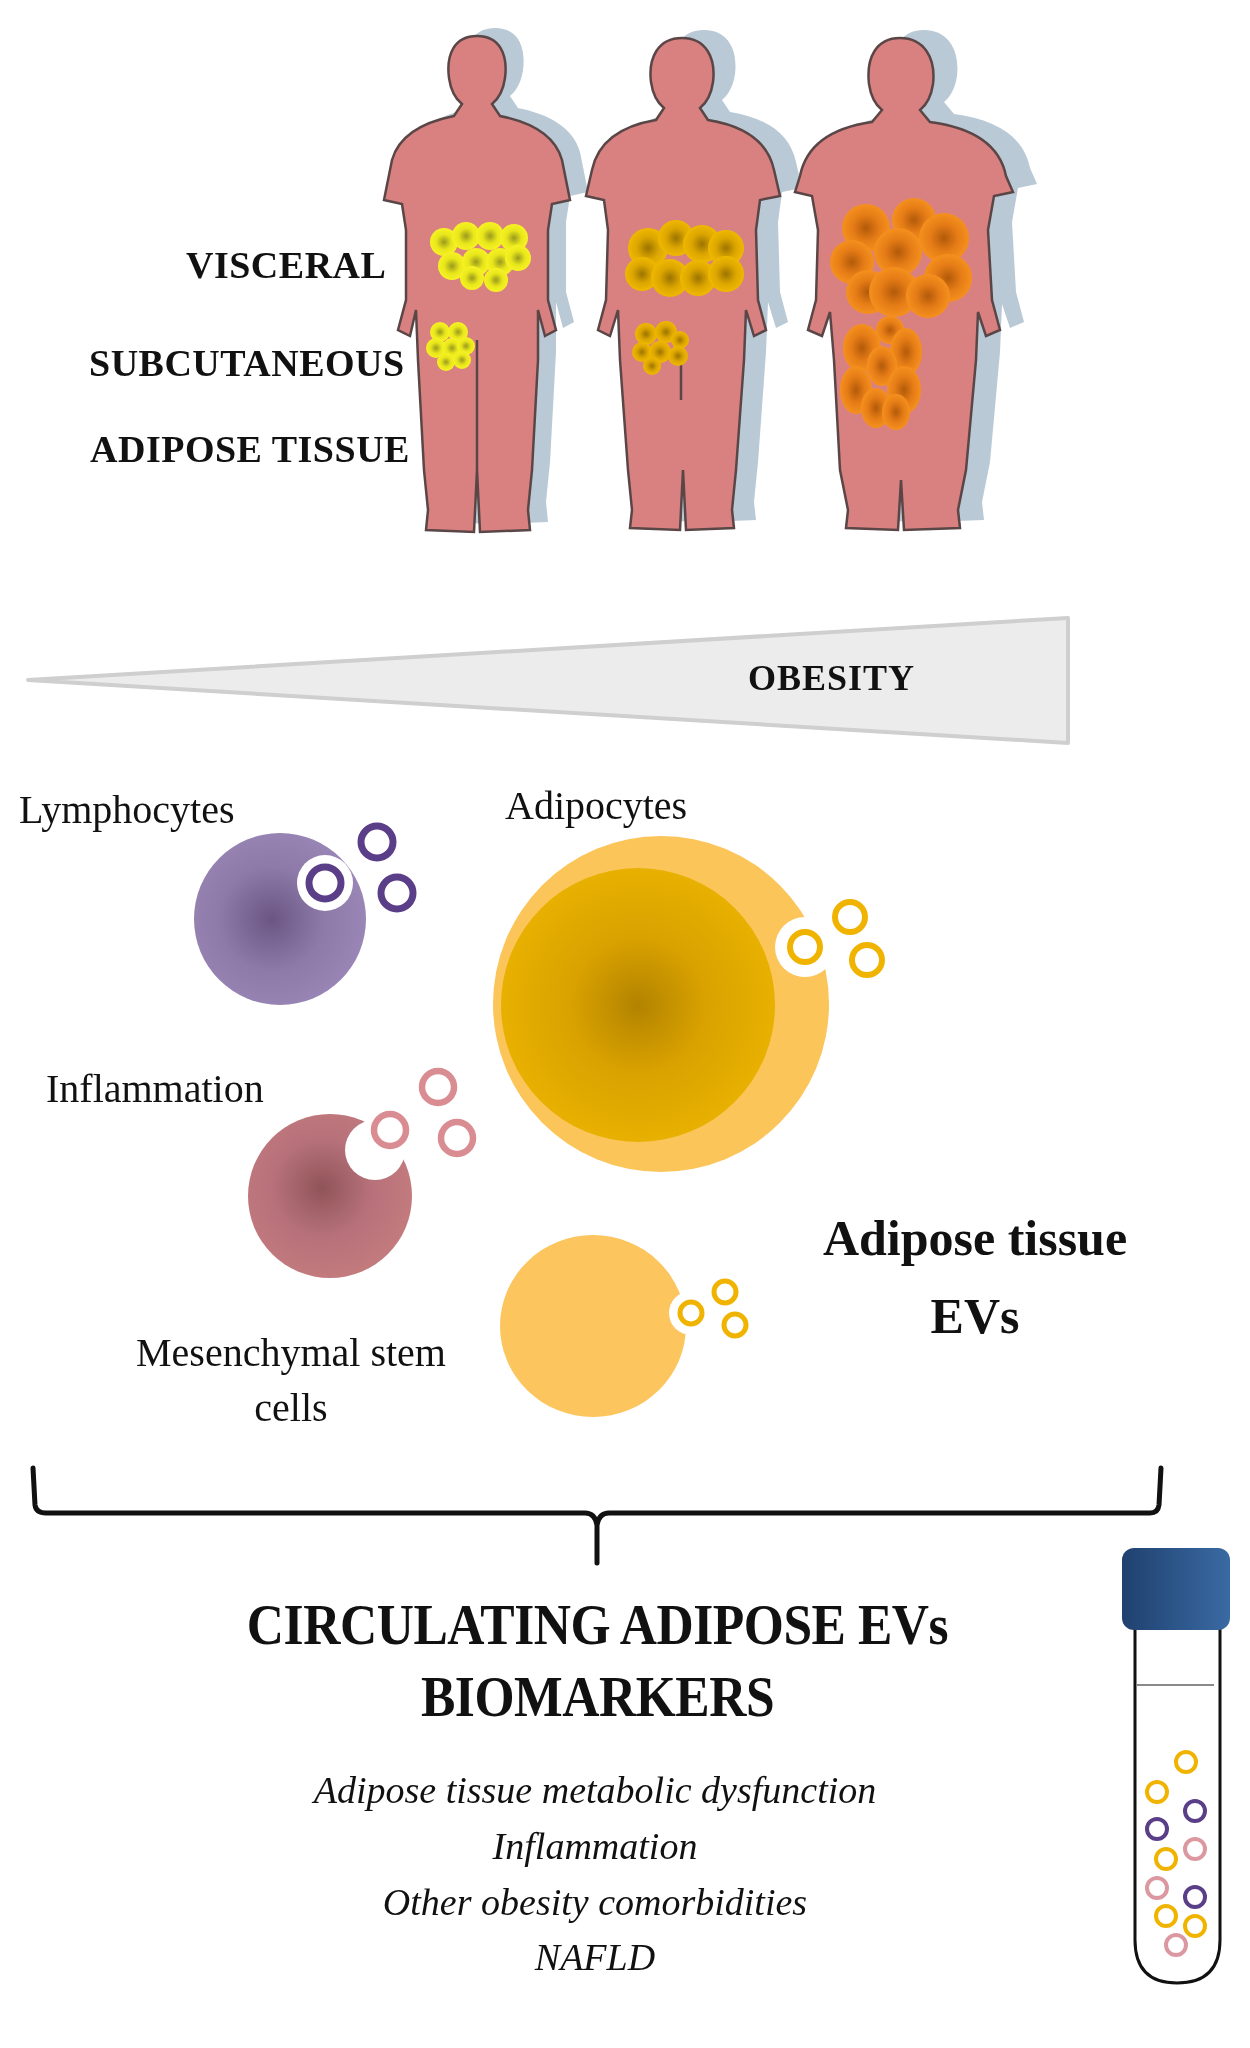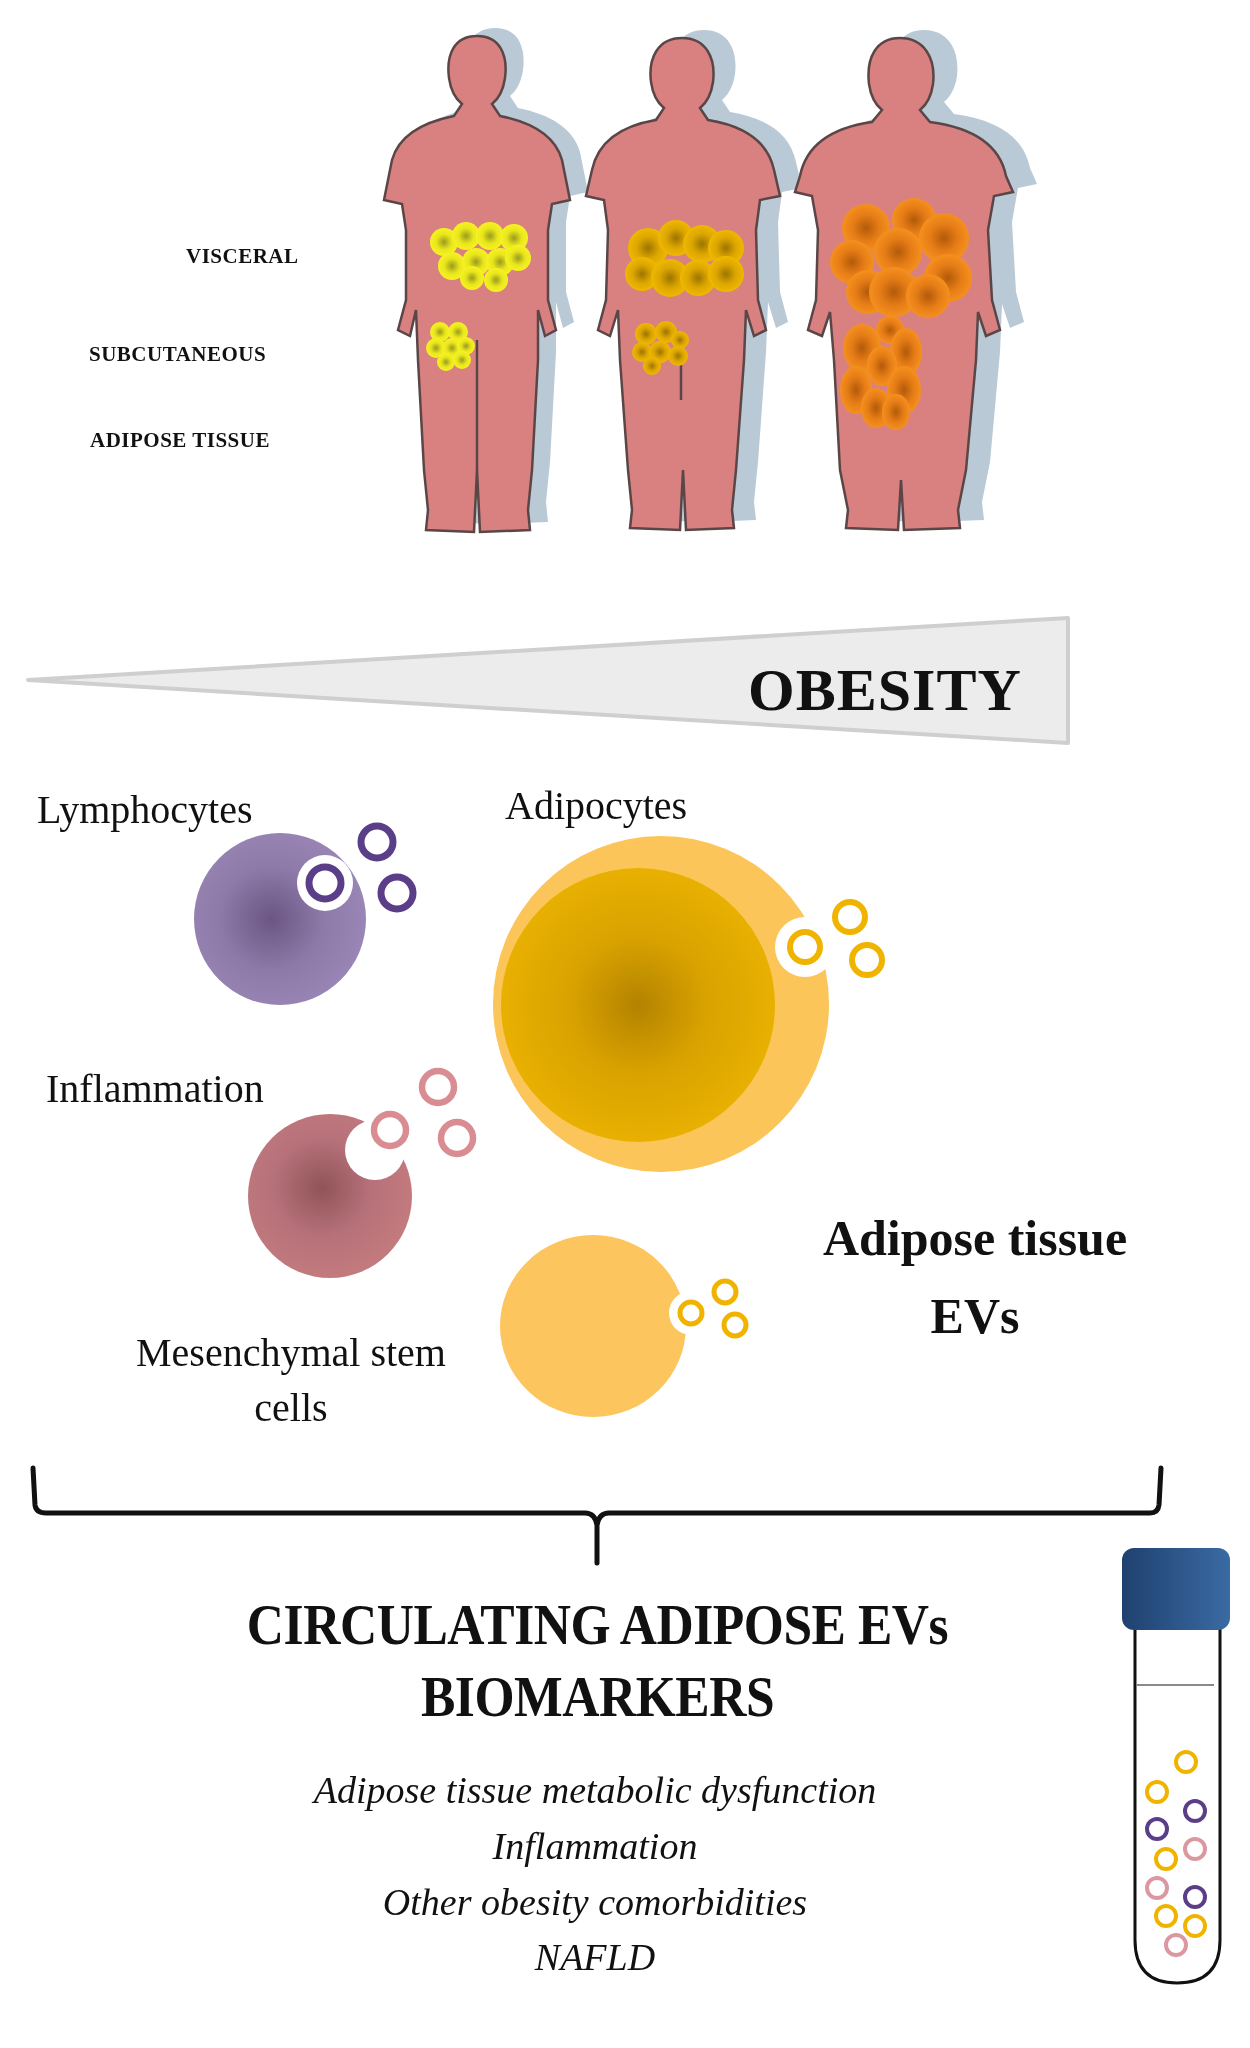--- a/index.html
+++ b/index.html
@@ -1,22 +1,22 @@
 <!DOCTYPE html>
 <html><head>
 <meta charset="utf-8">
 <style>
   html, body { margin:0; padding:0; background:#ffffff; }
   body { width:1250px; height:2048px; position:relative; overflow:hidden;
          font-family:"Liberation Serif", "DejaVu Serif", serif; color:#111; }
   svg { position:absolute; left:0; top:0; }
   .lbl { position:absolute; white-space:nowrap; line-height:1; }
-  .fig-label { font-weight:bold; font-size:21px; letter-spacing:0.5px; }
+  .fig-label { font-weight:bold; font-size:38px; letter-spacing:0.5px; }
   .cell-label { font-size:40px; }
-  .obesity { font-weight:bold; font-size:60px; letter-spacing:1px; }
+  .obesity { font-weight:bold; font-size:36px; letter-spacing:1px; }
   .at-evs { font-weight:bold; font-size:50px; text-align:center; line-height:1.55; }
   .bio-title { font-size:56px; font-weight:bold; text-align:center; line-height:1.28; transform:scaleX(0.92); transform-origin:center; letter-spacing:-0.5px; }
   .bio-list { font-size:38px; text-align:center; line-height:55.8px;font-style:italic; }
 </style>
 </head>
 <body>
 
 <svg width="1250" height="2048" viewBox="0 0 1250 2048">
   <defs>
     <radialGradient id="gLymph" cx="45%" cy="50%" r="55%">
@@ -199,21 +199,21 @@
     </g>
   </g>
 </svg>
 
 <div class="lbl fig-label" style="left:186px; top:246px;">VISCERAL</div>
 <div class="lbl fig-label" style="left:89px; top:344px;text-align:center;">SUBCUTANEOUS</div>
 <div class="lbl fig-label" style="left:90px; top:430px;">ADIPOSE TISSUE</div>
 
 <div class="lbl obesity" style="left:748px; top:660px;">OBESITY</div>
 
-<div class="lbl cell-label" style="left:37px; top:790px;text-align:center;">Lymphocytes</div>
+<div class="lbl cell-label" style="left:19px; top:790px;text-align:center;">Lymphocytes</div>
 <div class="lbl cell-label" style="left:505px; top:778px;margin-top:8px;">Adipocytes</div>
 <div class="lbl cell-label" style="left:46px; top:1069px;">Inflammation</div>
 <div class="lbl cell-label" style="left:94px; top:1325px; width:394px; text-align:center; line-height:55px;">
   <div>Mesenchymal stem</div>
   <div>cells</div>
 </div>
 
 <div class="lbl at-evs" style="left:740px; top:1200px; width:470px;">
   <div>Adipose tissue</div>
   <div>EVs</div>

